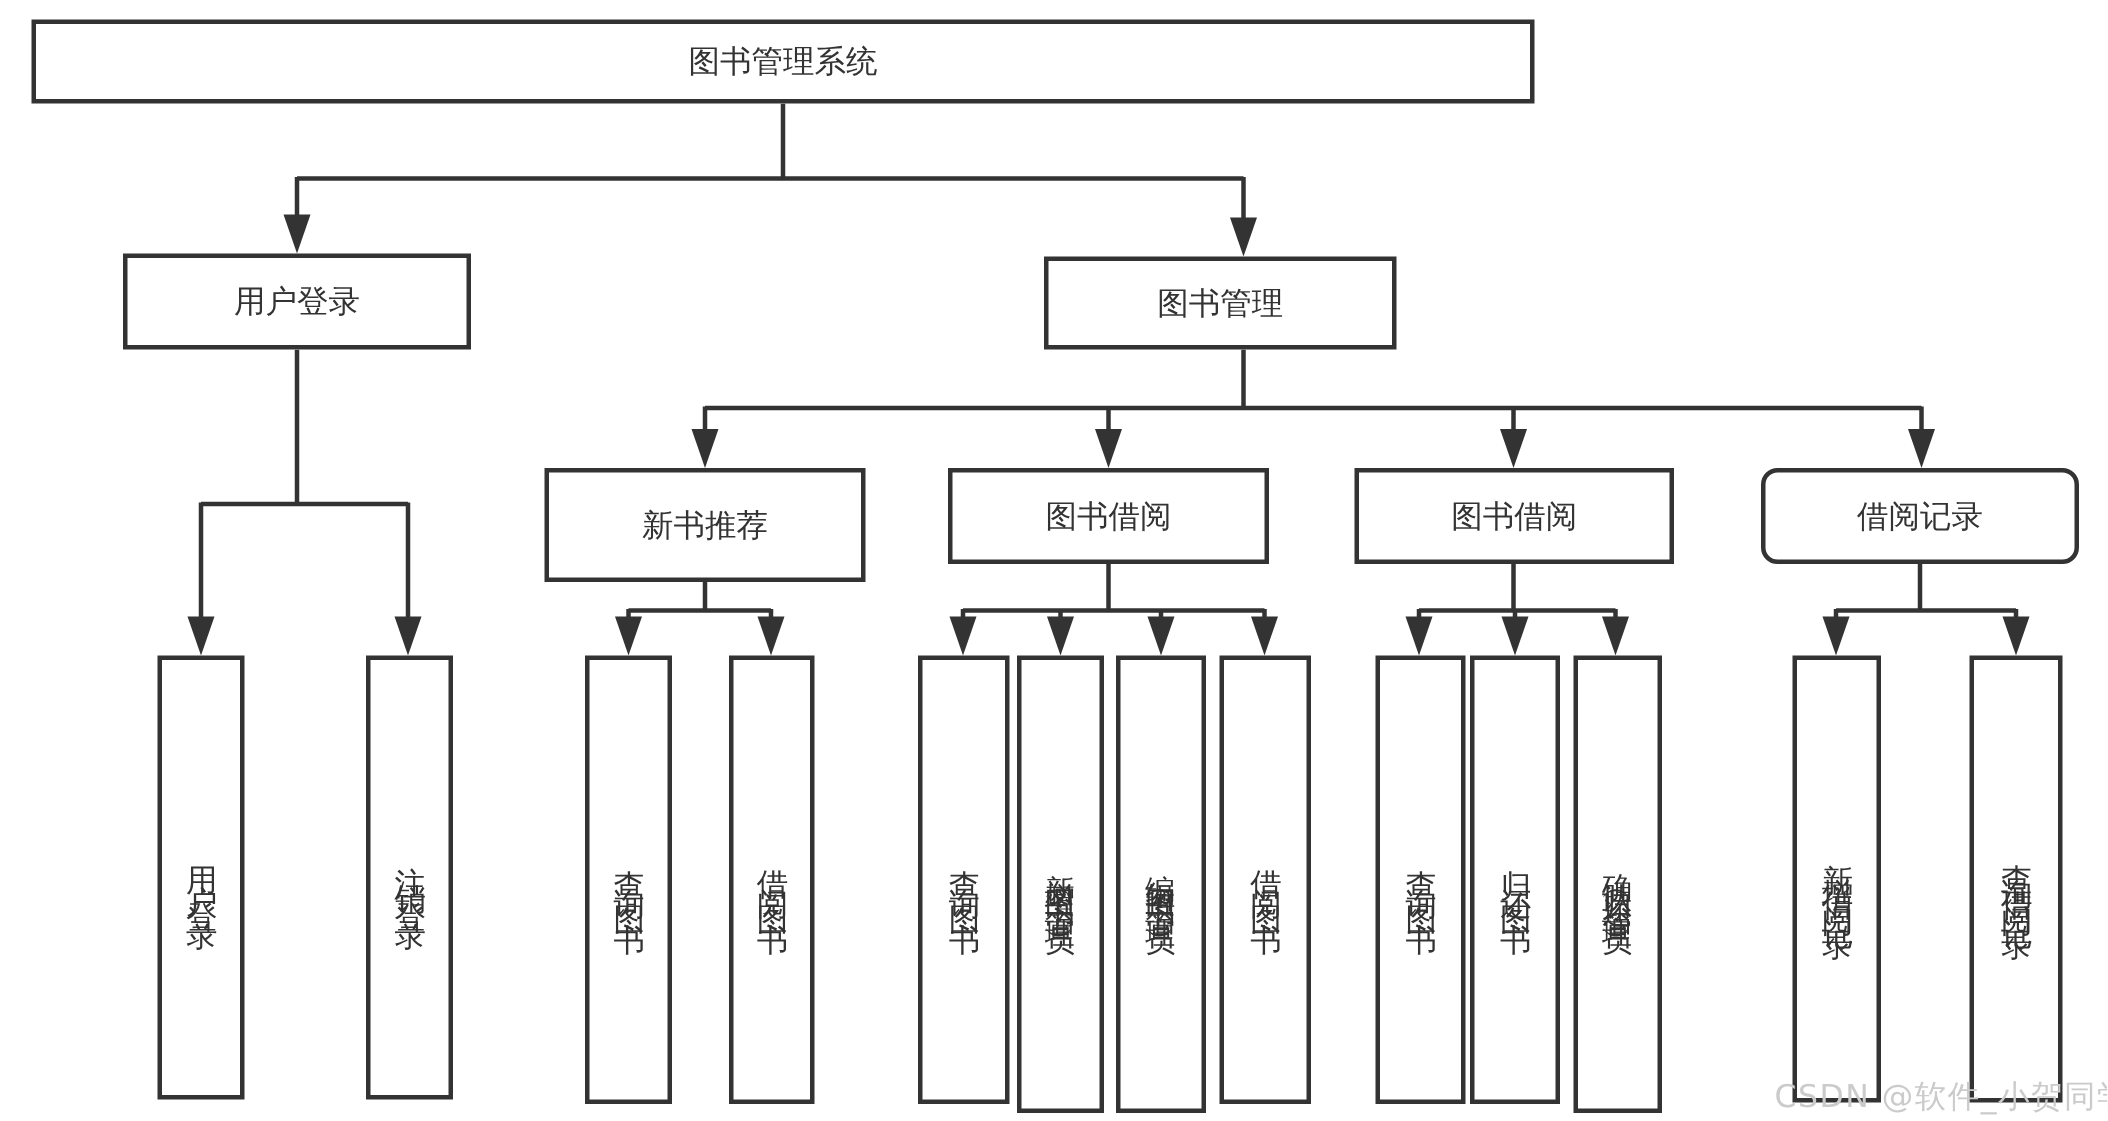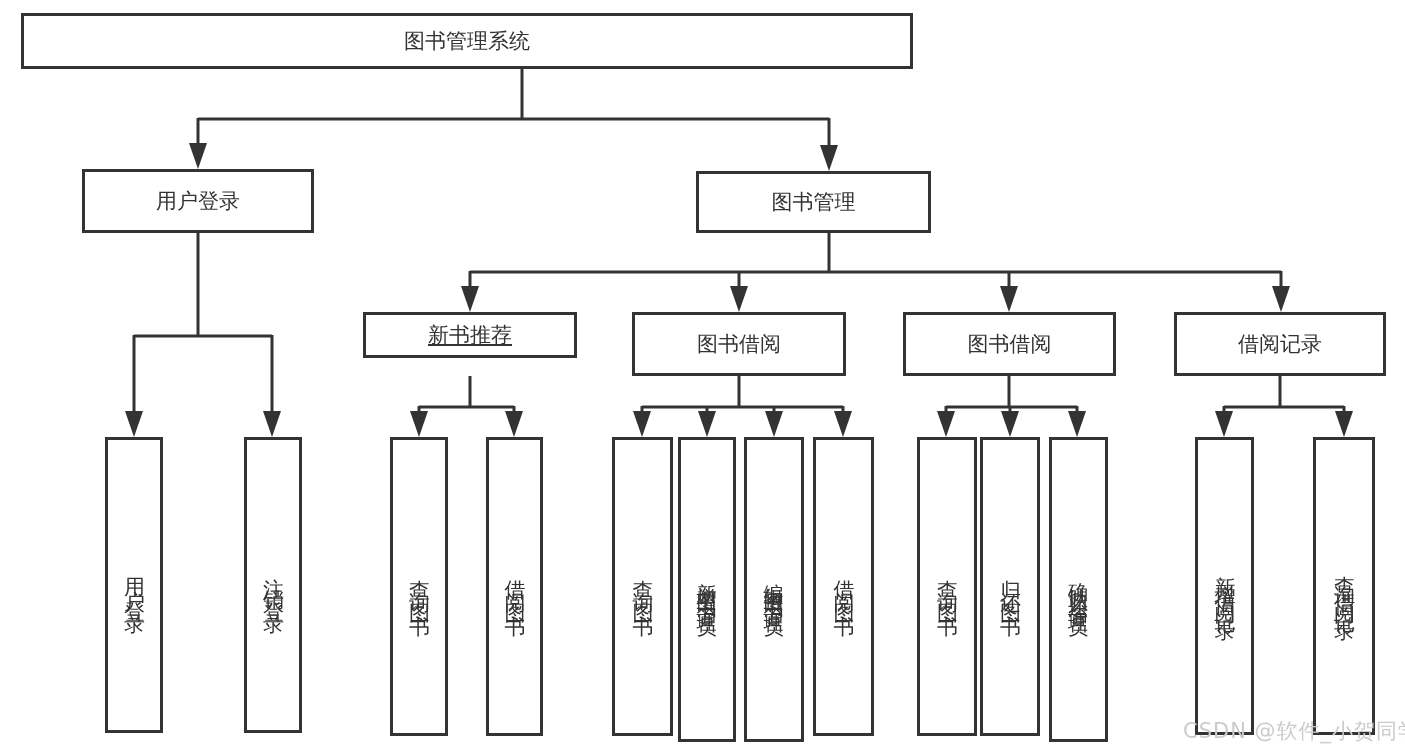--- a/index.html
+++ b/index.html
@@ -106,41 +106,41 @@
       <polygon points="765,411 783,411 774,437"></polygon>
       <polygon points="834,411 852,411 843,437"></polygon>
       <polygon points="937,411 955,411 946,437"></polygon>
       <polygon points="1001,411 1019,411 1010,437"></polygon>
       <polygon points="1068,411 1086,411 1077,437"></polygon>
       <polygon points="1215,411 1233,411 1224,437"></polygon>
       <polygon points="1335,411 1353,411 1344,437"></polygon>
     </g>
   </svg>
 
-  <div class="box" style="left:21px;top:13px;width:892px;height:56px;">
+  <div class="box" style="left:21px;top:13px;width:1002px;height:56px;">
     <span>图书管理系统</span>
   </div>
 
   <div class="box" style="left:82px;top:169px;width:232px;height:64px;">
     <span>用户登录</span>
   </div>
   <div class="box" style="left:696px;top:171px;width:235px;height:62px;">
     <span>图书管理</span>
   </div>
 
-  <div class="box" style="left:363px;top:312px;width:214px;height:46px;text-decoration:underline;">
+  <div class="box" style="left:363px;top:312px;width:214px;height:76px;">
     <span>新书推荐</span>
   </div>
   <div class="box" style="left:632px;top:312px;width:214px;height:64px;">
     <span>图书借阅</span>
   </div>
   <div class="box" style="left:903px;top:312px;width:213px;height:64px;">
     <span>图书借阅</span>
   </div>
-  <div class="box" style="left:1174px;top:312px;width:212px;height:64px;">
+  <div class="box" style="left:1174px;top:312px;width:212px;height:64px;border-radius:11px;">
     <span>借阅记录</span>
   </div>
 
   <div class="box vbox v4" style="left:105px;top:437px;width:58px;height:296px;">
     <span>用户登录</span>
   </div>
   <div class="box vbox v4" style="left:244px;top:437px;width:58px;height:296px;">
     <span>注销登录</span>
   </div>
 

